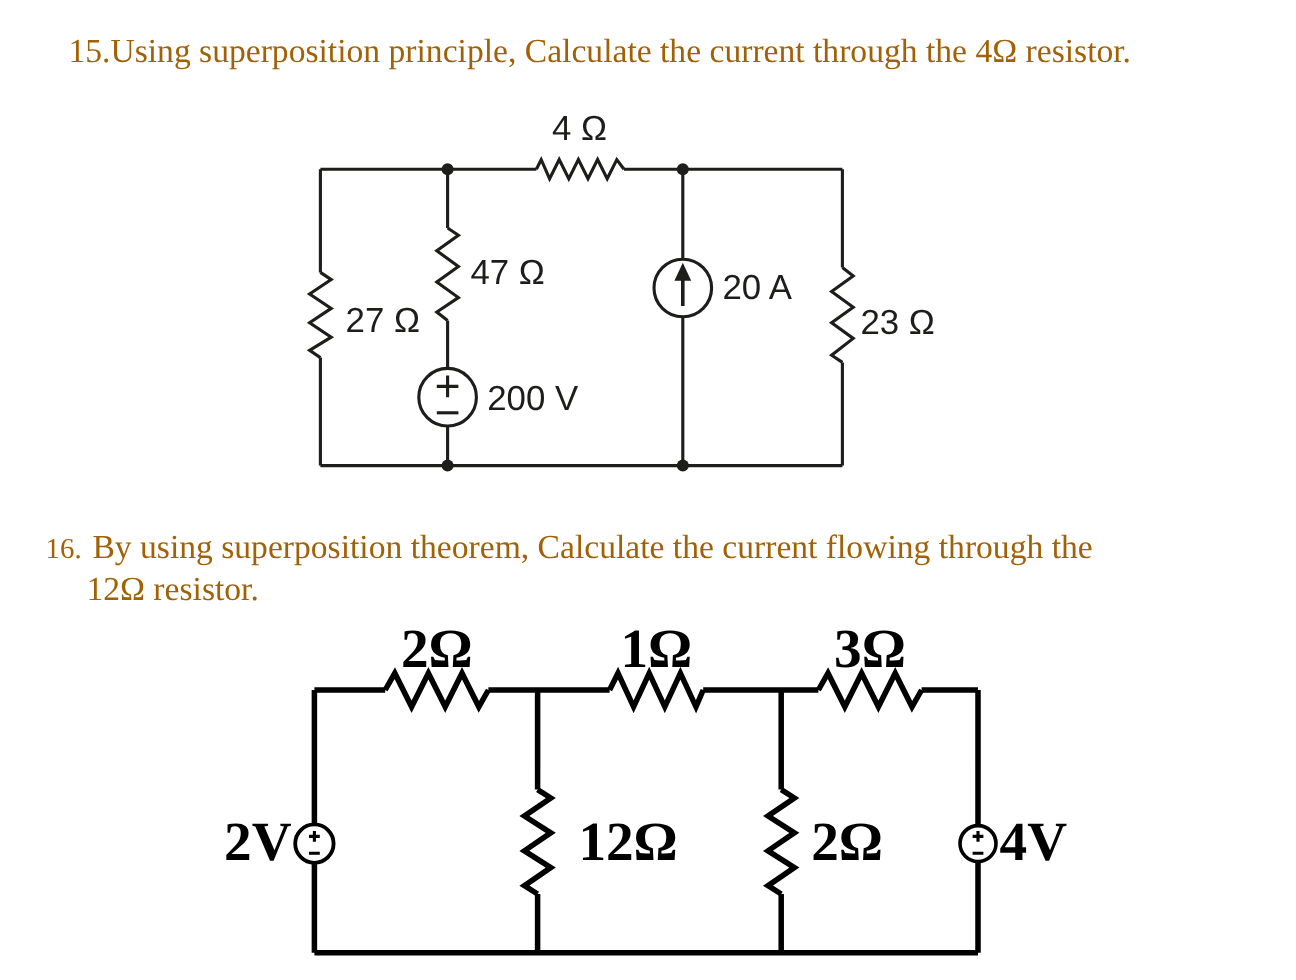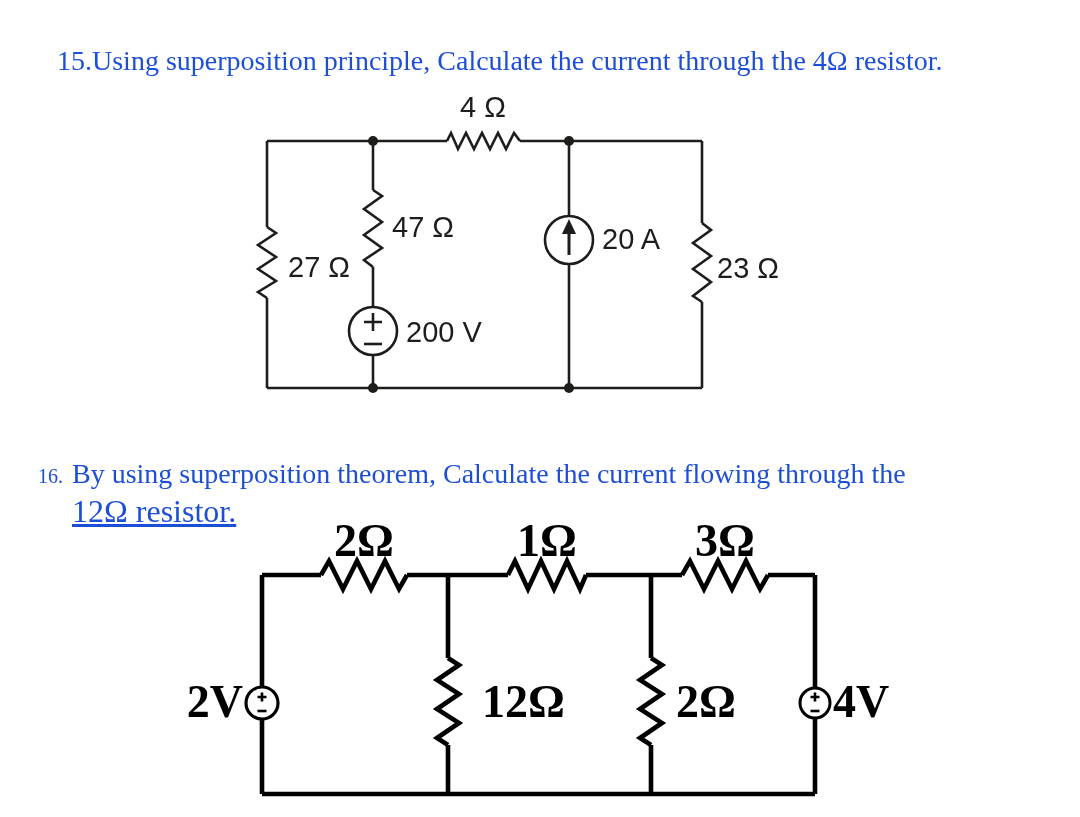--- a/index.html
+++ b/index.html
@@ -1,22 +1,22 @@
 <!DOCTYPE html>
 <html><head>
 <meta charset="utf-8">
 <title>Document</title>
 <style>
   html,body{margin:0;padding:0;}
   body{width:1080px;height:817px;background:#ffffff;position:relative;overflow:hidden;}
-  .q{position:absolute;color:#1d4ed8;font-family:"Liberation Serif",serif;white-space:nowrap;line-height:1.15;margin-top:17px;}
+  .q{position:absolute;color:#a16207;font-family:"Liberation Serif",serif;white-space:nowrap;line-height:1.15;}
   .q15{left:57px;top:28px;font-size:28px;}
   .q16l1{left:38px;top:441px;font-size:28px;}
-  .qnum{font-size:20px;margin-right:9px;}
-  .q16l2{left:72px;top:476px;font-size:32px;text-decoration:underline;}
+  .qnum{font-size:24px;margin-right:9px;}
+  .q16l2{left:72px;top:476px;font-size:28px;}
   .overlay{position:absolute;left:0;top:0;width:1080px;height:817px;}
   .c15-label{font:29px "Liberation Sans",sans-serif;}
   .c16-label{font:bold 46px "Liberation Serif",serif;}
 </style>
 </head>
 <body>
 
 <div class="page">
 
   <div class="q q15">15.Using superposition principle, Calculate the current through the 4Ω resistor.</div>

